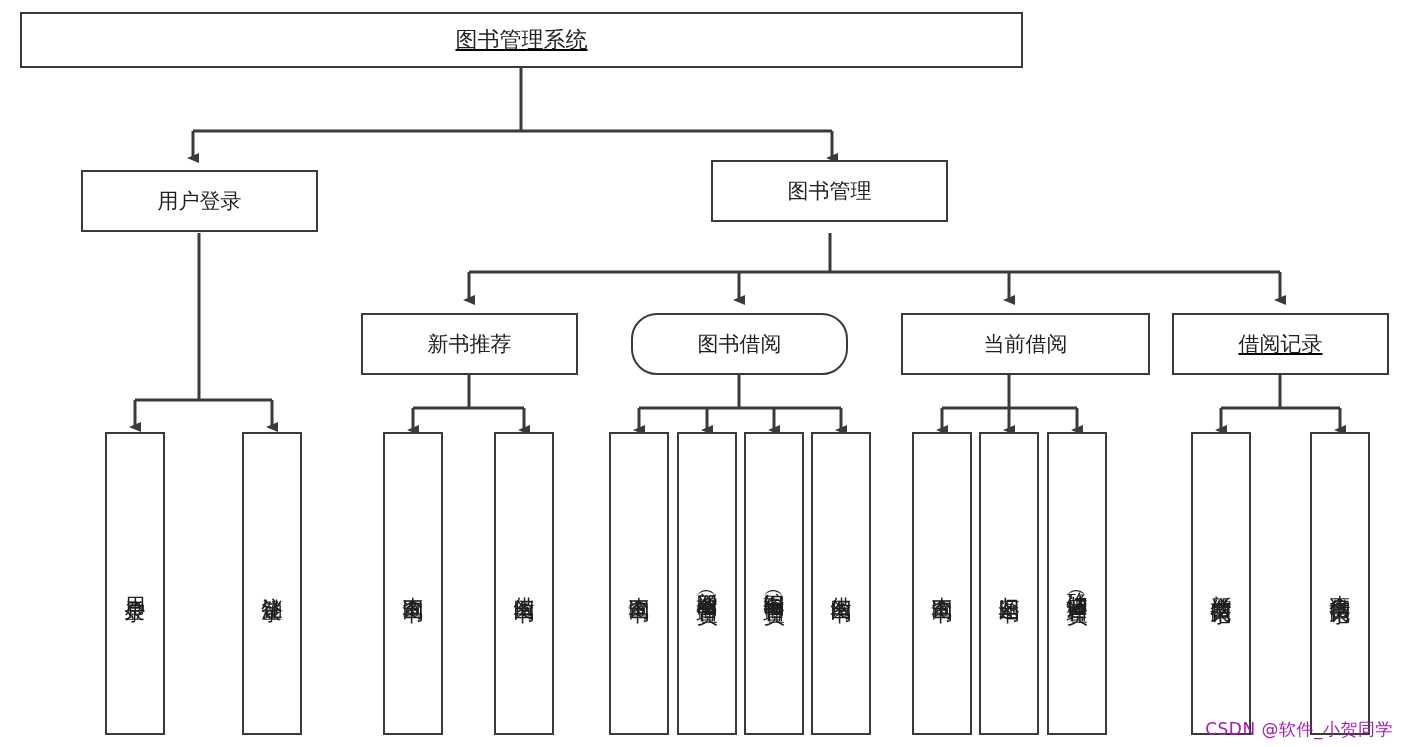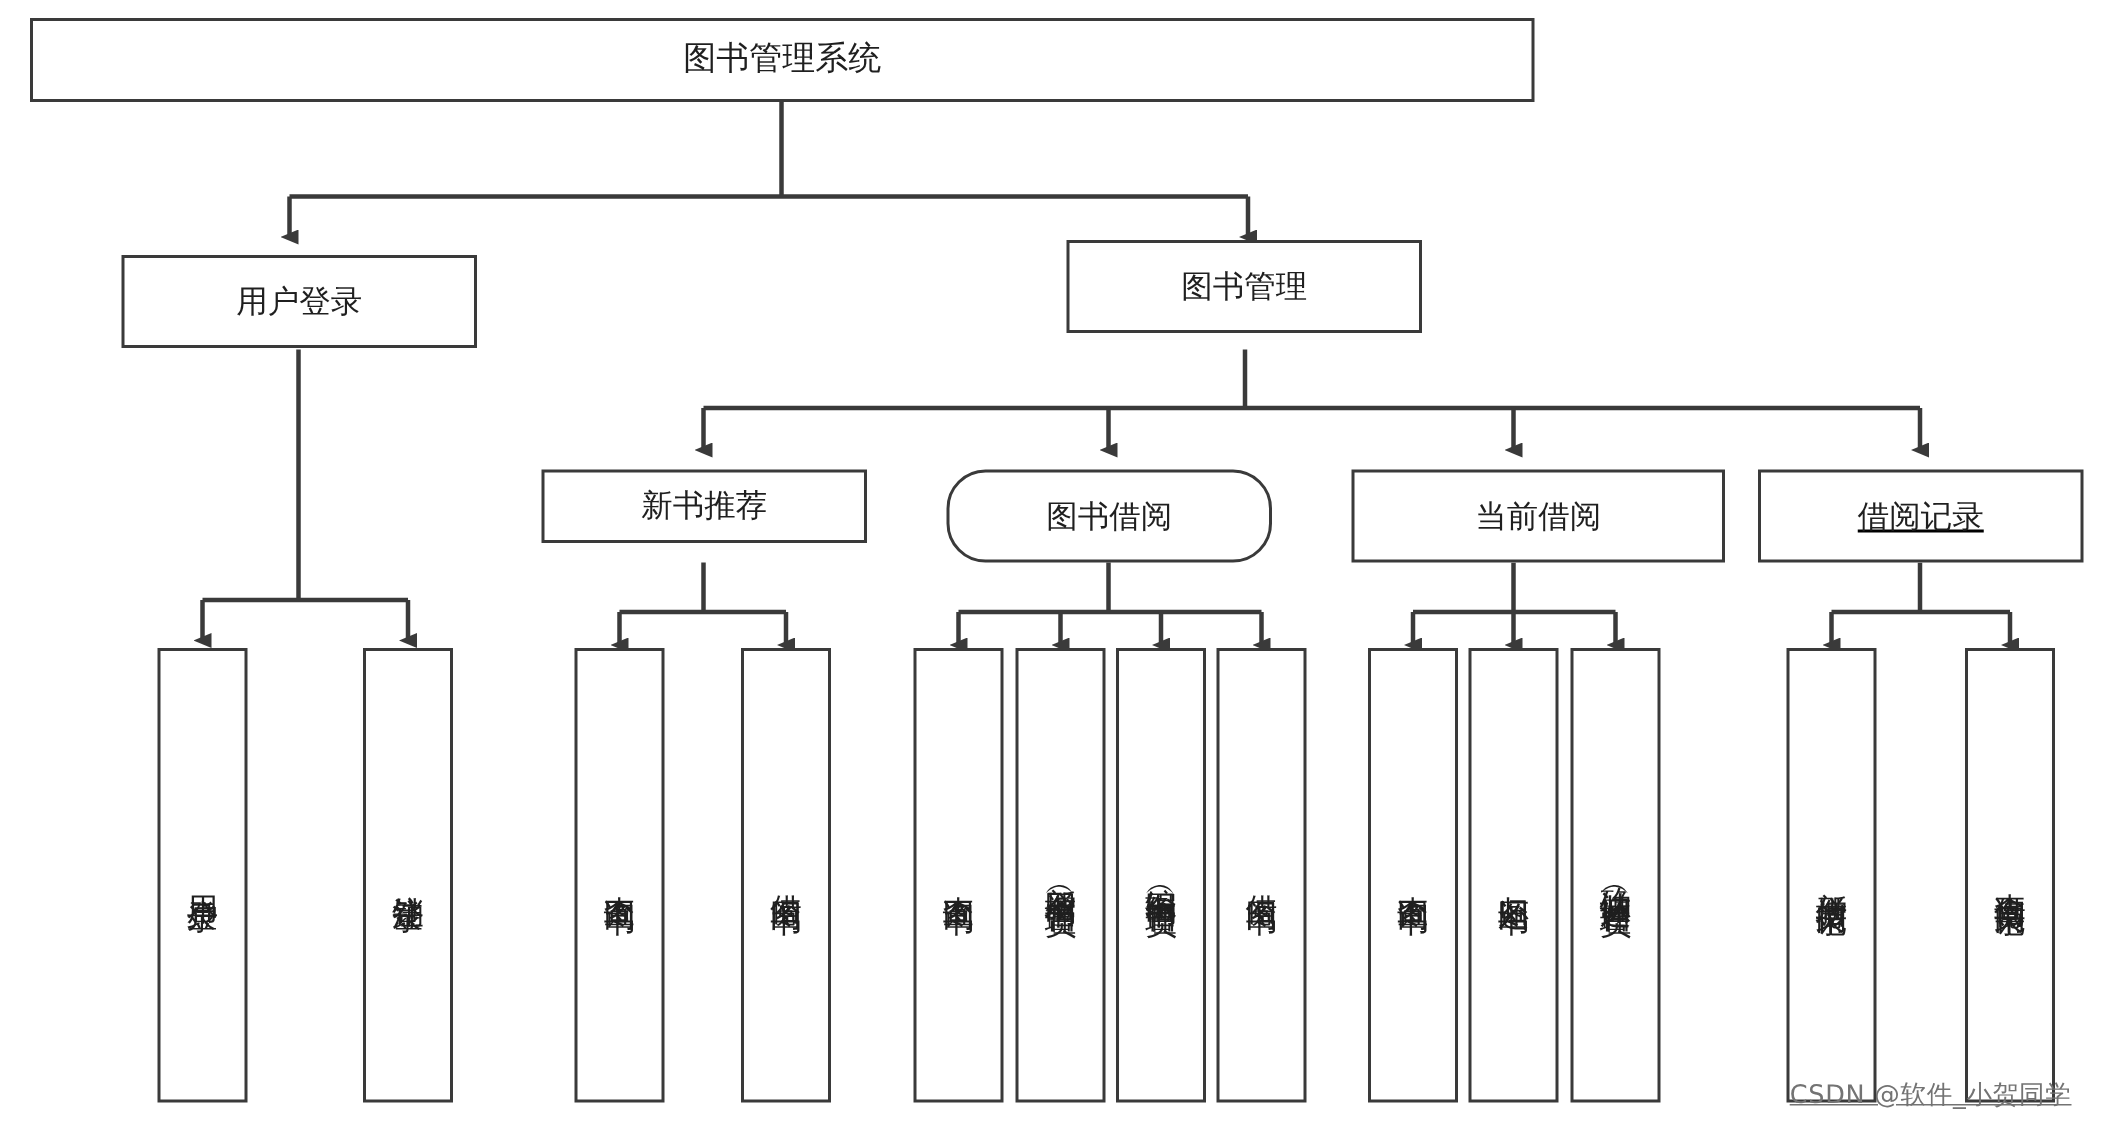--- a/index.html
+++ b/index.html
@@ -10,22 +10,22 @@
   .node{position:absolute;box-sizing:border-box;background:#ffffff;
         border:2px solid #3a3a3a;display:flex;align-items:center;
         justify-content:center;}
   .node .lbl{color:#1f1f1f;line-height:1.18;text-align:center;
              white-space:pre;}
   .h-node .lbl{font-size:21px;}
   .title-node .lbl{font-size:22px;}
   .leaf{writing-mode:vertical-rl;text-orientation:upright;}
   .leaf .lbl{font-size:21px;writing-mode:vertical-rl;
              text-orientation:upright;letter-spacing:2px;line-height:1.05;}
-  .wm{position:absolute;right:24px;bottom:6px;font-size:17px;color:#737373;
-      letter-spacing:.5px;white-space:nowrap;text-decoration:underline;}
+  .wm{position:absolute;right:12px;bottom:6px;font-size:17px;color:#a21caf;
+      letter-spacing:.5px;white-space:nowrap;}
 </style>
 </head>
 <body>
 
 <div id="stage">
 
   <svg class="wires" viewBox="0 0 1405 747">
     <defs>
       <marker id="ar" markerWidth="12" markerHeight="12" refX="5" refY="6" orient="auto" markerUnits="userSpaceOnUse">
         <path d="M0,0 L10,0 L5,12 Z" fill="#3a3a3a"></path>
@@ -68,32 +68,32 @@
       <path d="M1009,408 L1009,430" marker-end="url(#ar)"></path>
       <path d="M1077,408 L1077,430" marker-end="url(#ar)"></path>
 
       <path d="M1280,375 L1280,408"></path>
       <path d="M1221,408 L1340,408"></path>
       <path d="M1221,408 L1221,430" marker-end="url(#ar)"></path>
       <path d="M1340,408 L1340,430" marker-end="url(#ar)"></path>
     </g>
   </svg>
 
-  <div class="node title-node" style="left:20px;top:12px;width:1003px;height:56px;">
+  <div class="node title-node" style="left:20px;top:12px;width:1003px;height:56px;text-decoration:underline;">
     <span class="lbl">图书管理系统</span>
   </div>
 
   <div class="node h-node" style="left:81px;top:170px;width:237px;height:62px;">
     <span class="lbl">用户登录</span>
   </div>
   <div class="node h-node" style="left:711px;top:160px;width:237px;height:62px;justify-content:center;">
     <span class="lbl">图书管理</span>
   </div>
 
-  <div class="node h-node" style="left:361px;top:313px;width:217px;height:49px;">
+  <div class="node h-node" style="left:361px;top:313px;width:217px;height:62px;">
     <span class="lbl">新书推荐</span>
   </div>
   <div class="node h-node" style="left:631px;top:313px;width:217px;height:62px;border-radius:26px;">
     <span class="lbl">图书借阅</span>
   </div>
   <div class="node h-node" style="left:901px;top:313px;width:249px;height:62px;">
     <span class="lbl">当前借阅</span>
   </div>
   <div class="node h-node" style="left:1172px;top:313px;width:217px;height:62px;text-decoration:underline;">
     <span class="lbl">借阅记录</span>

